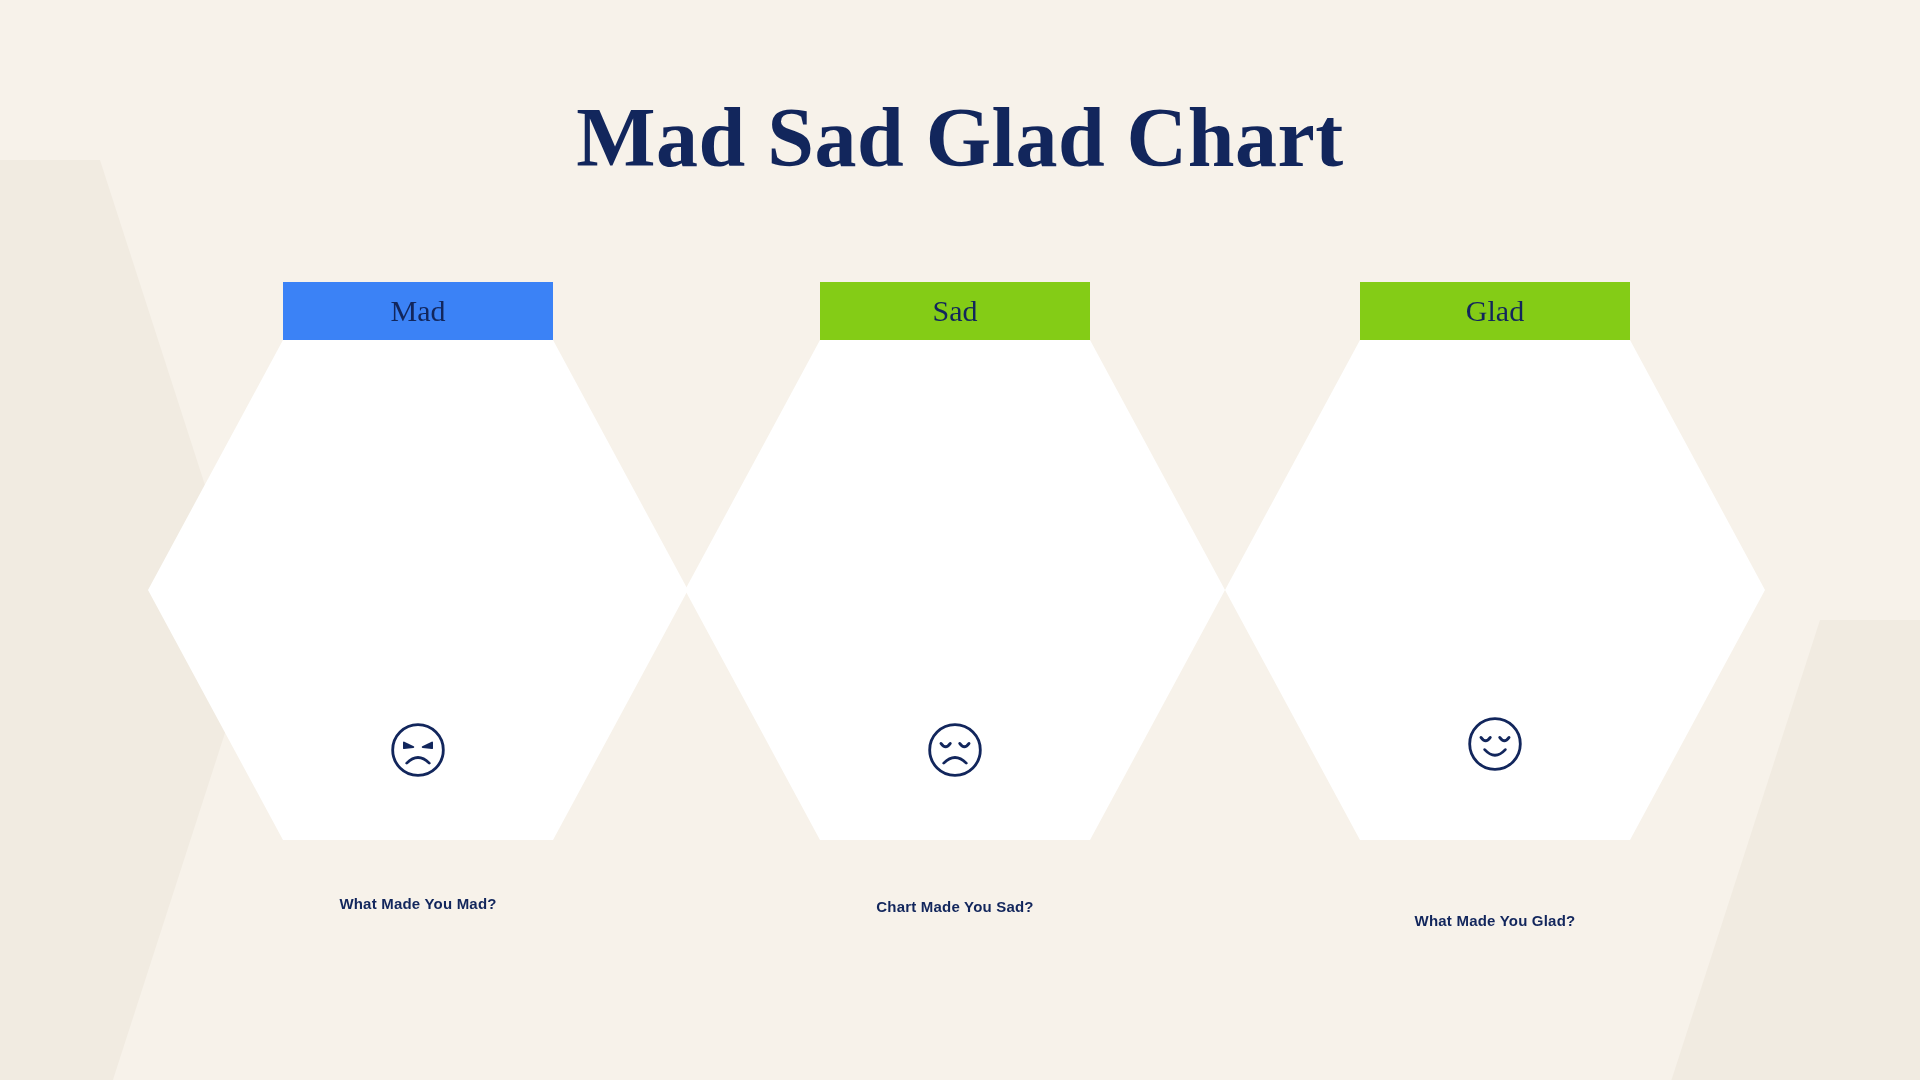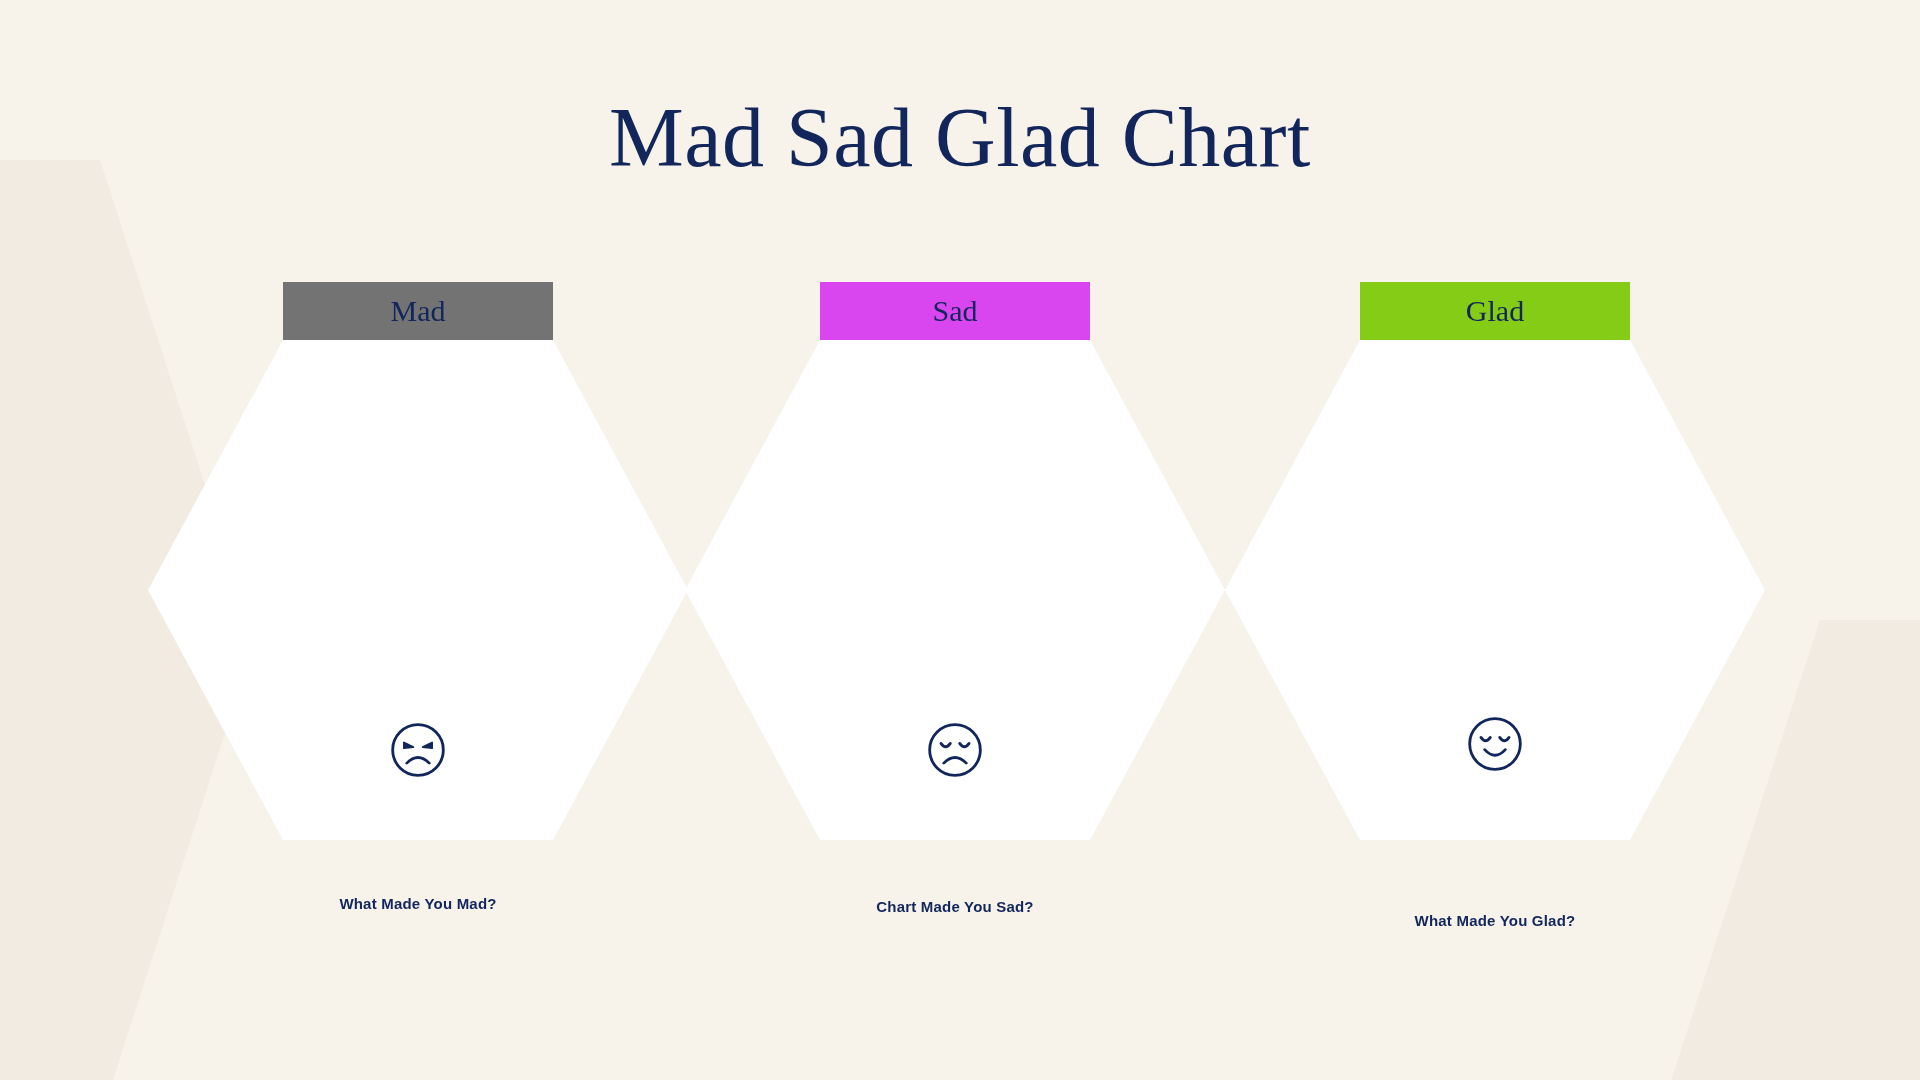--- a/index.html
+++ b/index.html
@@ -30,21 +30,21 @@
   
   .title {
     position:absolute;
     top:96px;
     left:0;
     width:1920px;
     text-align:center;
     font-family:"Liberation Serif", "DejaVu Serif", serif;
     font-size:84px;
     line-height:1.0;
-    font-weight:400;
+    font-weight:700;
     color:#12265c;
     letter-spacing:0.5px;
     z-index:5;
   }
 
   
   .columns {
     position:absolute;
     top:0;
     left:0;
@@ -142,40 +142,40 @@
       <div class="hex" style="background: rgb(255, 255, 255);"></div>
 
       <svg class="face" viewBox="0 0 64 64" fill="none" stroke="#12265c" stroke-width="3" stroke-linecap="round" stroke-linejoin="round">
         <circle cx="32" cy="32" r="27"></circle>
         <path d="M17 24 L27 29 L17 30 Z" fill="#12265c" stroke-width="2"></path>
         <path d="M47 24 L37 29 L47 30 Z" fill="#12265c" stroke-width="2"></path>
         <path d="M20 46 Q32 34 44 46"></path>
       </svg>
     </div>
 
-    <div class="hex-header" style="background: #737373;">
+    <div class="hex-header" style="background: #3b82f6;">
       <span>Mad</span>
     </div>
 
     <div class="caption">What Made You Mad?</div>
   </div>
 
   <div class="col col-1">
     <div class="hex-wrap">
       <div class="hex" style="background: rgb(255, 255, 255);"></div>
 
       <svg class="face" viewBox="0 0 64 64" fill="none" stroke="#12265c" stroke-width="3" stroke-linecap="round" stroke-linejoin="round">
         <circle cx="32" cy="32" r="27"></circle>
         <path d="M17 25 Q22 32 27 25"></path>
         <path d="M37 25 Q42 32 47 25"></path>
         <path d="M20 46 Q32 34 44 46"></path>
       </svg>
     </div>
 
-    <div class="hex-header" style="background: #d946ef;">
+    <div class="hex-header" style="background: #84cc16;">
       <span>Sad</span>
     </div>
 
     <div class="caption">Chart Made You Sad?</div>
   </div>
 
   <div class="col col-2">
     <div class="hex-wrap">
       <div class="hex" style="background: rgb(255, 255, 255);"></div>
 

